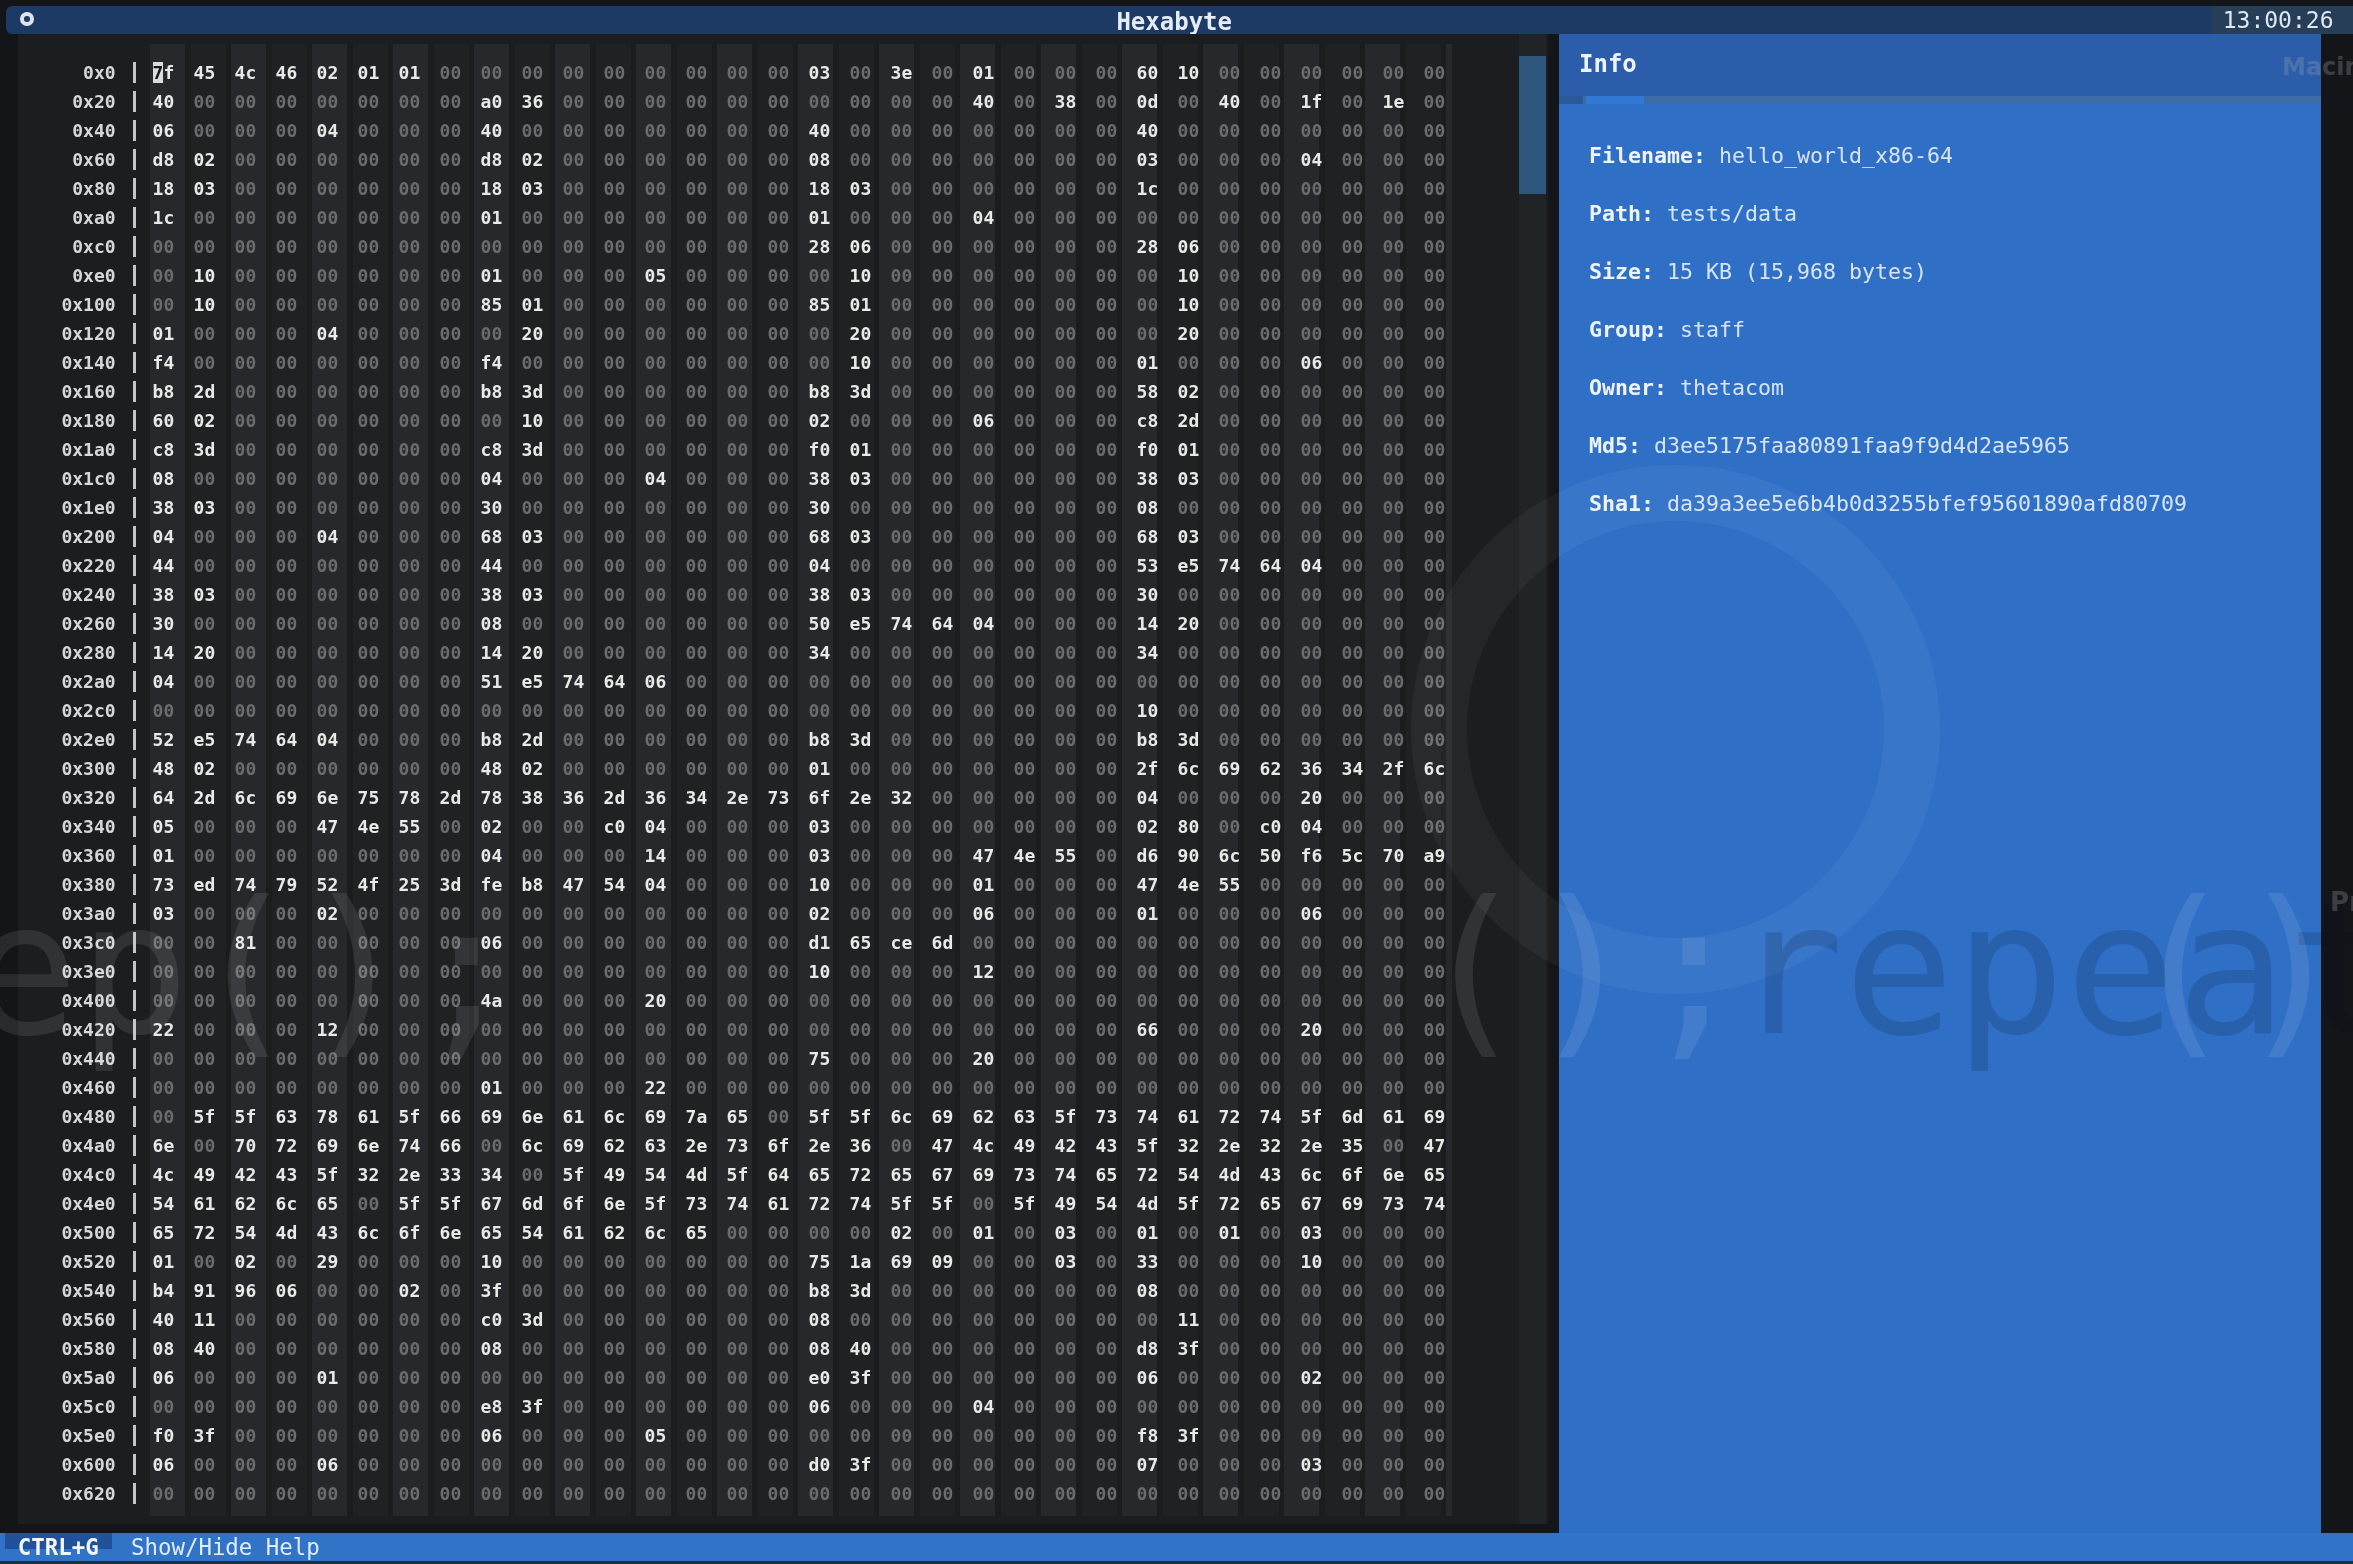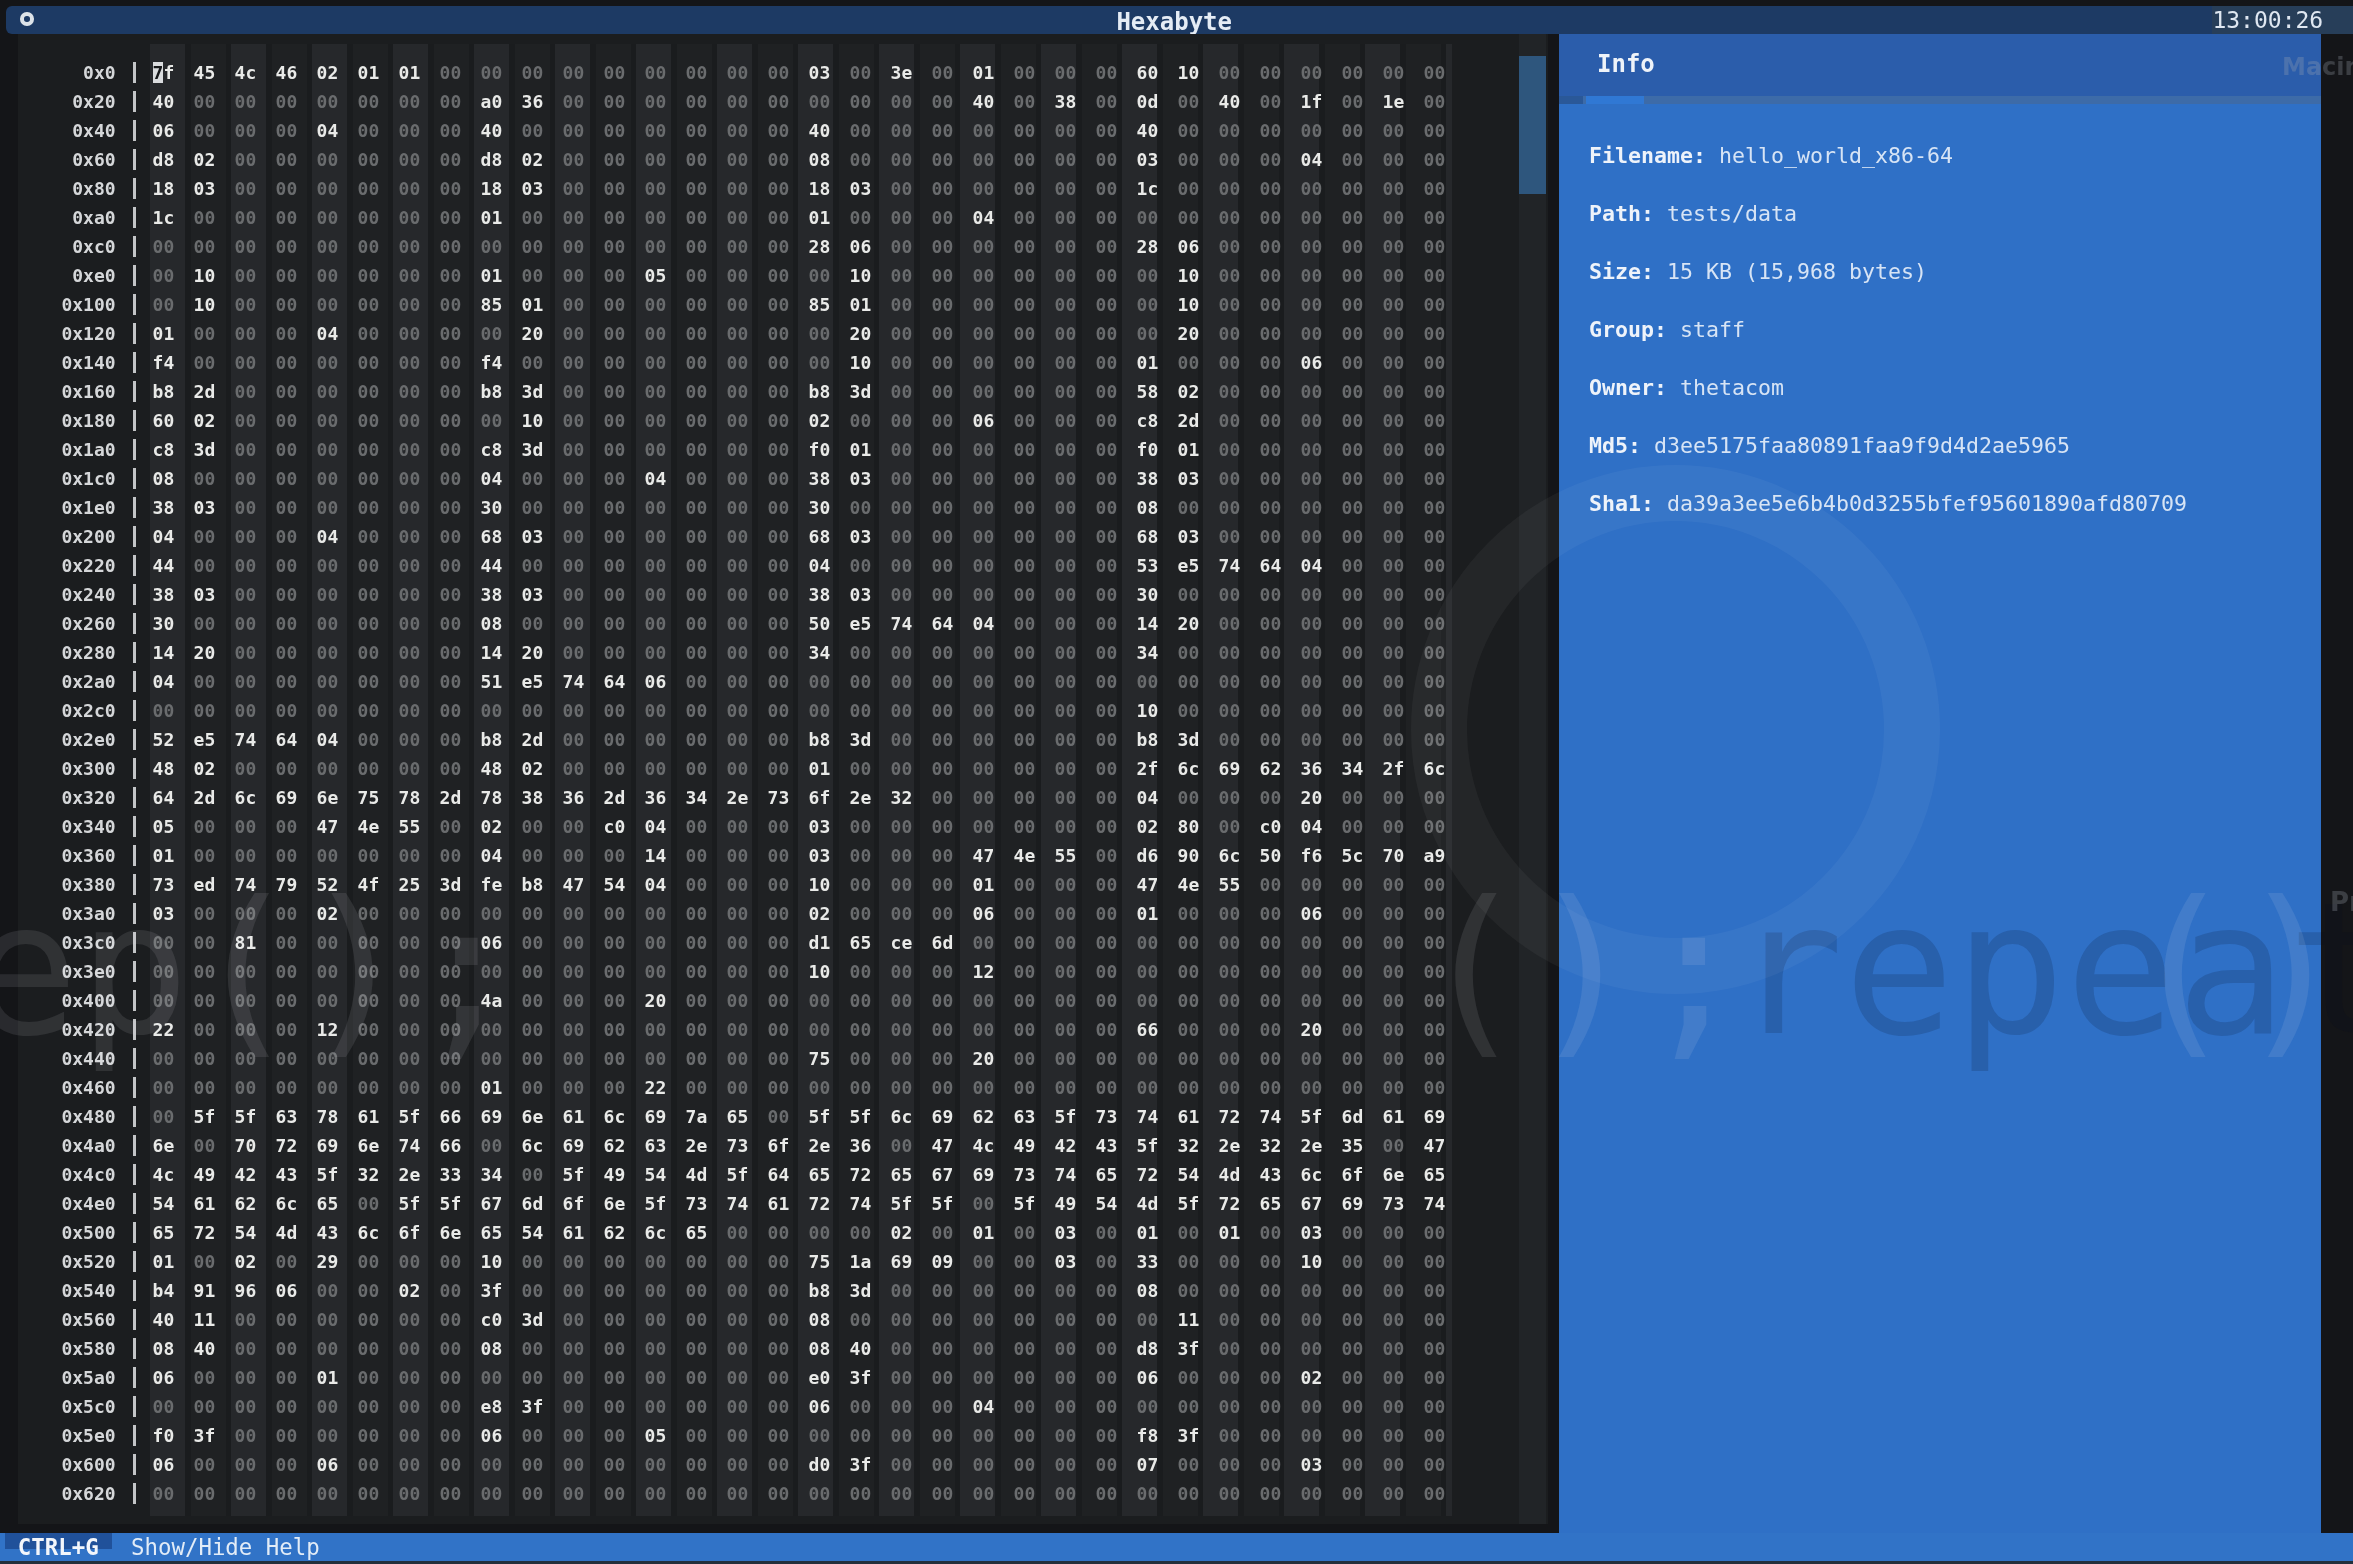--- a/index.html
+++ b/index.html
@@ -5,21 +5,21 @@
   * { margin:0; padding:0; box-sizing:border-box; }
   html,body { width:2354px; height:1565px; background:#141518; overflow:hidden;
               font-family:"DejaVu Sans Mono", monospace; }
 
   
   .titlebar { position:absolute; left:6.4px; top:6.4px; width:2347px; height:28px; background:#1d3a64;border-radius:6px; }
   .app-icon { position:absolute; left:13.6px; top:5.6px; width:13.6px; height:13.6px; border-radius:50%;
               border:4px solid #dde3e9; }
   .win-title { position:absolute; left:1110px; top:1.6px; font-size:24px; font-weight:bold; color:#e5ecf5; }
   .clock-seg { position:absolute; right:0; top:0; width:141px; height:28px; background:#273e59;
-               text-align:left; line-height:28px; padding-right:9.6px; font-size:23px; color:#dfe7f1; }
+               text-align:center; line-height:28px; padding-right:9.6px; font-size:23px; color:#dfe7f1; }
 
   
   .hex-panel { position:absolute; left:17.6px; top:34px; width:1530px; height:1490px; background:#1b1d1f; }
   .stripes { position:absolute; left:132px; top:9.6px; width:1302px; bottom:8px;
              background:repeating-linear-gradient(90deg,
                #26282b 0px, #26282b 35px, #1a1c1e 35px, #1a1c1e 41px,
                #1f2123 41px, #1f2123 76px, #1a1c1e 76px, #1a1c1e 81px); }
   #hex-rows { position:absolute; left:0; top:24px; width:100%; }
   .hexrow { display:flex; height:29px; line-height:29px; font-size:18px; font-weight:bold; }
   .off { flex:0 0 98px; text-align:right; color:#d5d7d9; }
@@ -27,21 +27,21 @@
   .bytes { margin-left:17px; white-space:nowrap; }
   .byte { display:inline-block; width:41px; color:#e9eae8; }
   .byte.dim { color:#6a6c6e; }
   .cursor { background:#dadcde; color:#16181a; }
   .scrollbar { position:absolute; right:1.6px; top:0; width:27px; height:100%; background:#212427; }
   .thumb { position:absolute; left:0; top:22.4px; width:100%; height:138px; background:#2e567d; }
 
   
   .info-panel { position:absolute; left:1559px; top:34px; width:762px; height:1499px; background:#2f70c6; }
   .info-header { position:absolute; left:0; top:0; width:100%; height:62px; background:#2b5dab; }
-  .info-tab { position:absolute; left:38px; top:16px; font-size:24px; font-weight:bold; color:#eef3f9; }
+  .info-tab { position:absolute; left:20px; top:16px; font-size:24px; font-weight:bold; color:#eef3f9; }
   .tab-underline { position:absolute; left:0; top:62px; width:100%; height:8px; background:#3d6ba8; }
   .tab-underline .notch { position:absolute; left:0; top:0; width:24px; height:8px; background:#2a5898; }
   .tab-underline .active { position:absolute; left:26.5px; top:0; width:58px; height:8px; background:#3078d4; }
   .info-body { position:absolute; left:0; top:70px; right:0; bottom:0; padding:39px 0 0 30px; }
   .ifield { height:58px; font-size:21.6px; white-space:pre; }
   .ilabel { font-weight:bold; color:#eef3fa; }
   .ival { color:#d7e4f5; }
 
   
   .statusbar { position:absolute; left:0; top:1533px; width:2354px; height:32px; background:#3173c7; }

